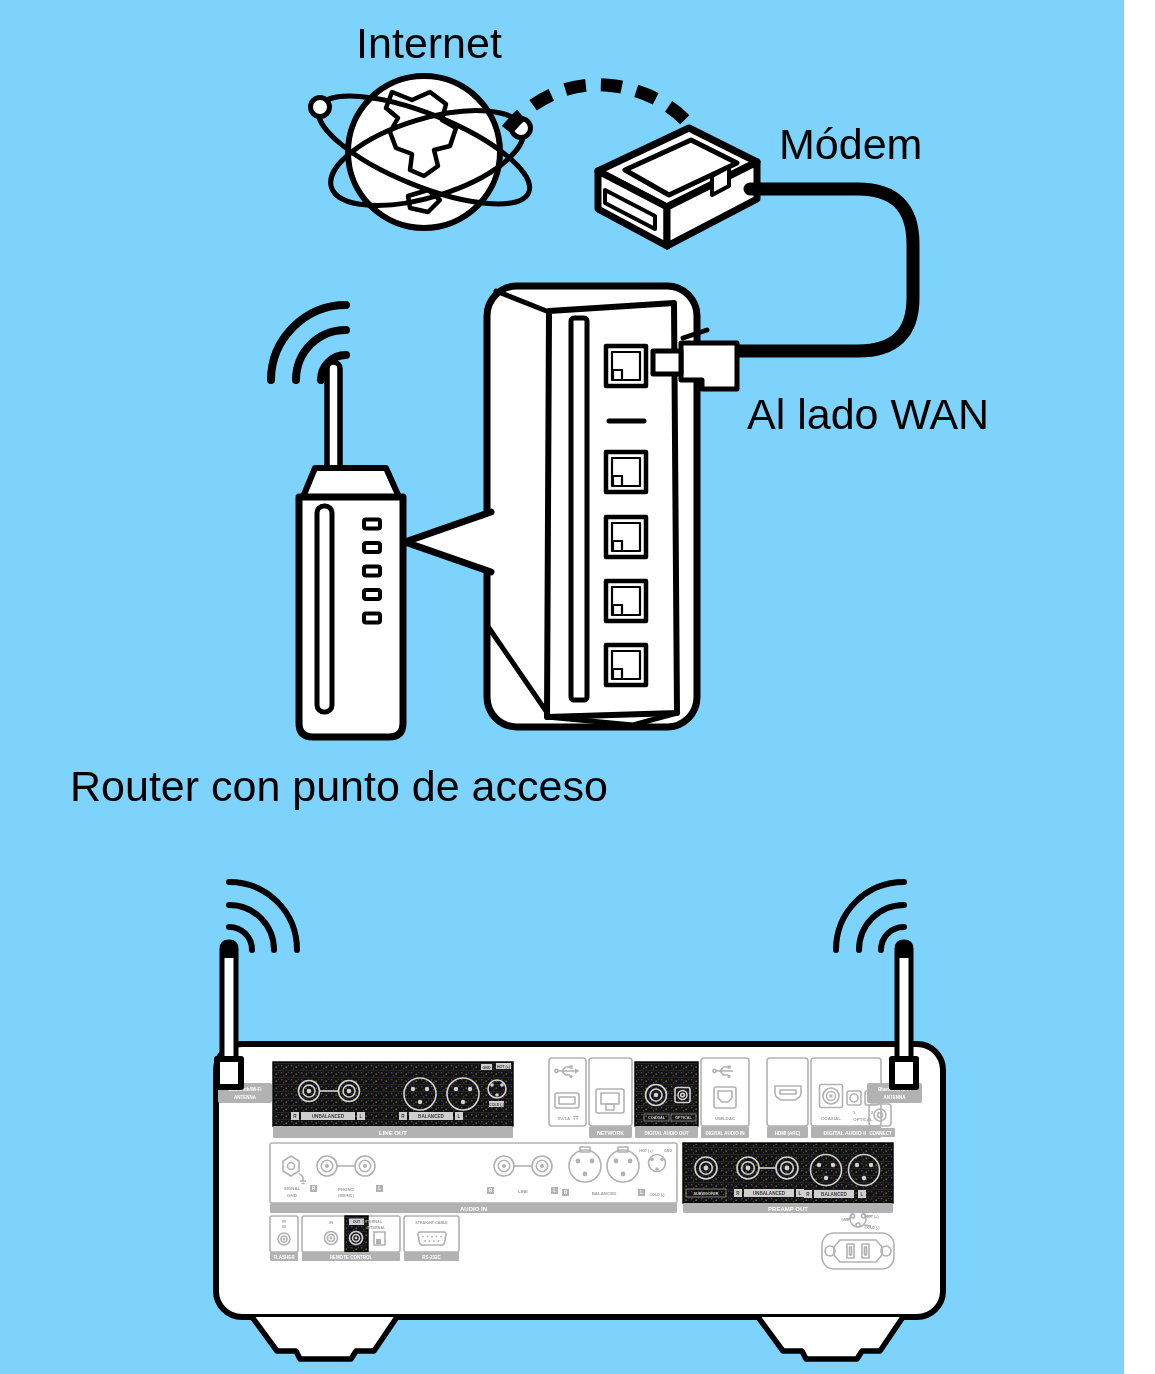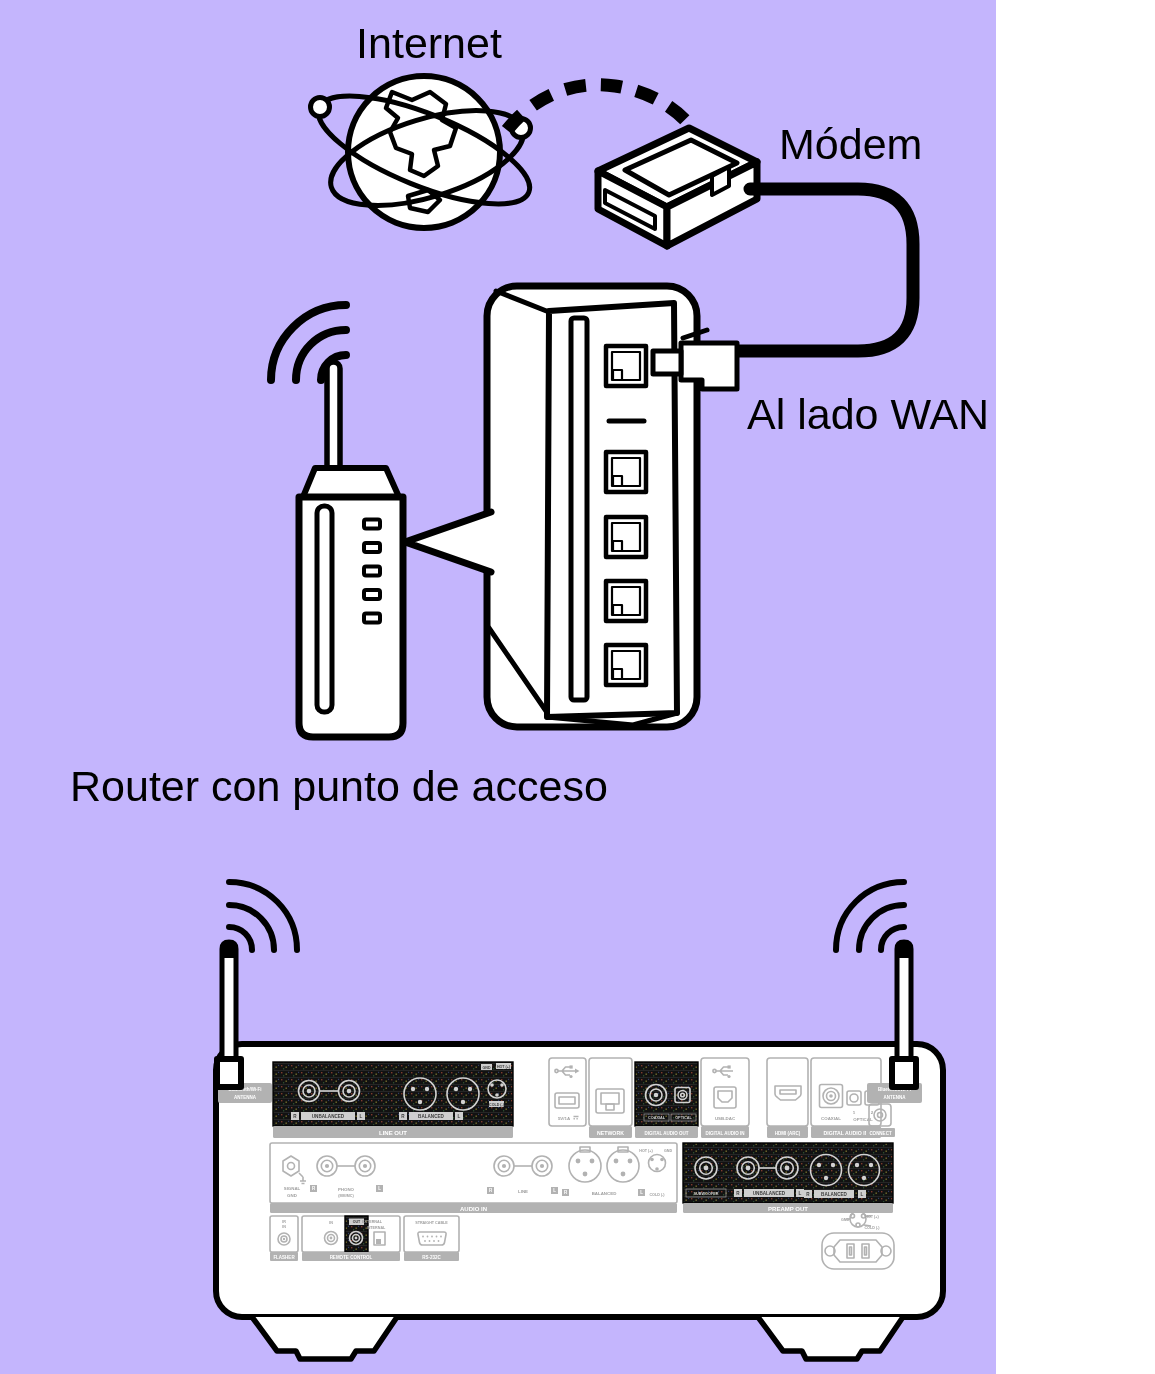--- a/index.html
+++ b/index.html
@@ -1,16 +1,16 @@
 <!DOCTYPE html>
 <html><head>
 <meta charset="utf-8">
 <style>
   html,body { margin:0; padding:0; background:#ffffff; }
-  .stage { width:996px; height:1374px; position:relative; background:#c4b5fd; overflow:hidden; }
+  .stage { width:1124px; height:1374px; position:relative; background:#7dd3fc; overflow:hidden; }
   svg text { font-family:"Liberation Sans","DejaVu Sans",sans-serif; }
   
   .h1 { font-size:43px; fill:#000; }
   
   .k  { stroke:#000; fill:none; stroke-linejoin:round; stroke-linecap:round; }
   .kf { stroke:#000; fill:#fff; stroke-linejoin:round; stroke-linecap:round; }
   .w6 { stroke-width:6; } .w7 { stroke-width:7; } .w5 { stroke-width:5; }
   .w45{ stroke-width:4.5; } .w8 { stroke-width:8; } .w13{ stroke-width:13; }
   .w2 { stroke-width:2.2; }
   .dash { stroke-dasharray:21 15; stroke-linecap:butt; }

